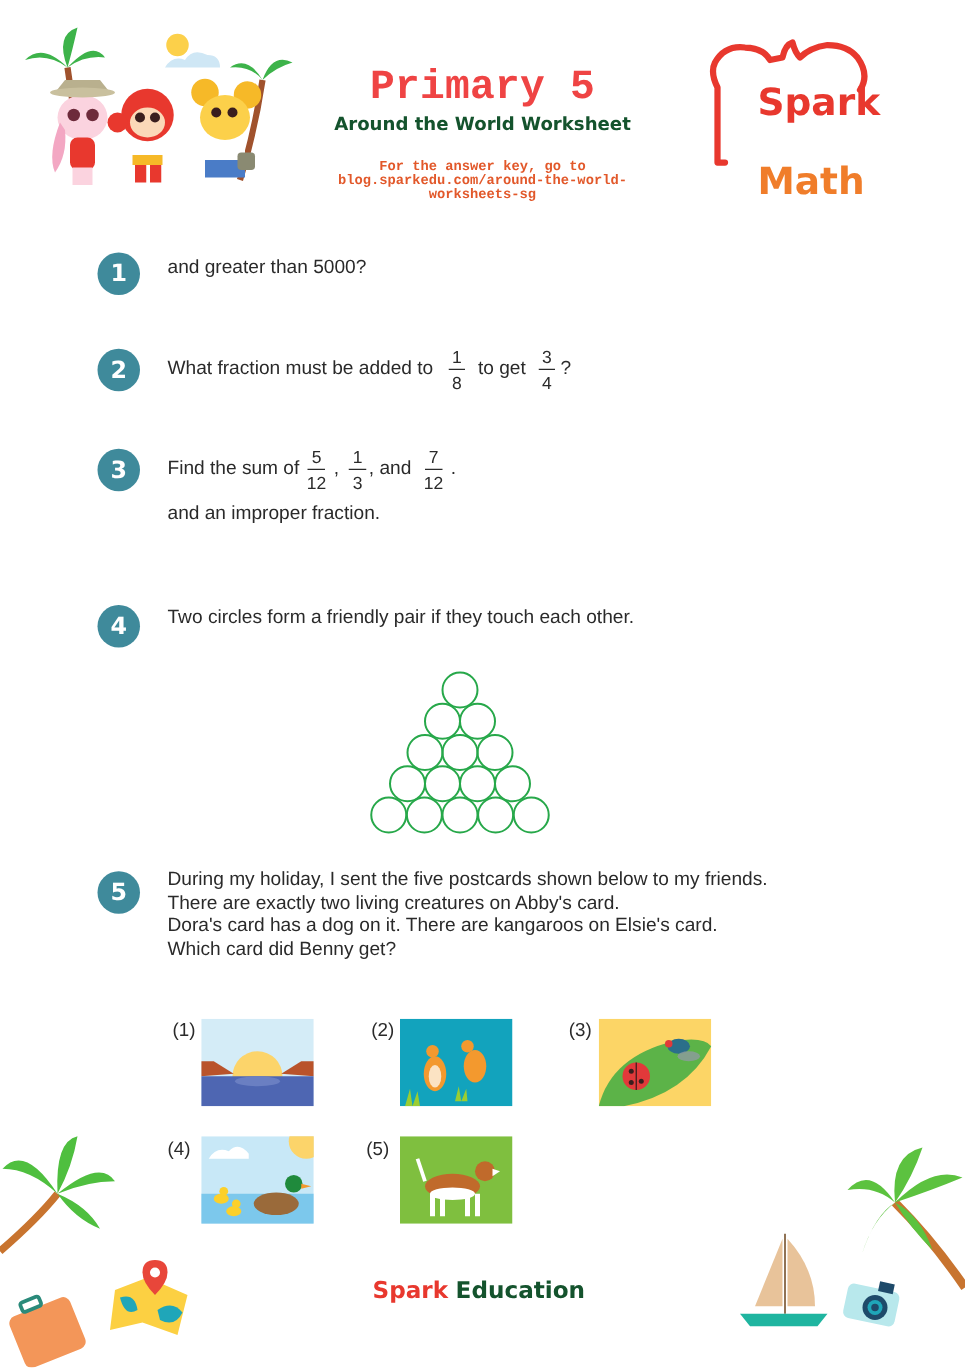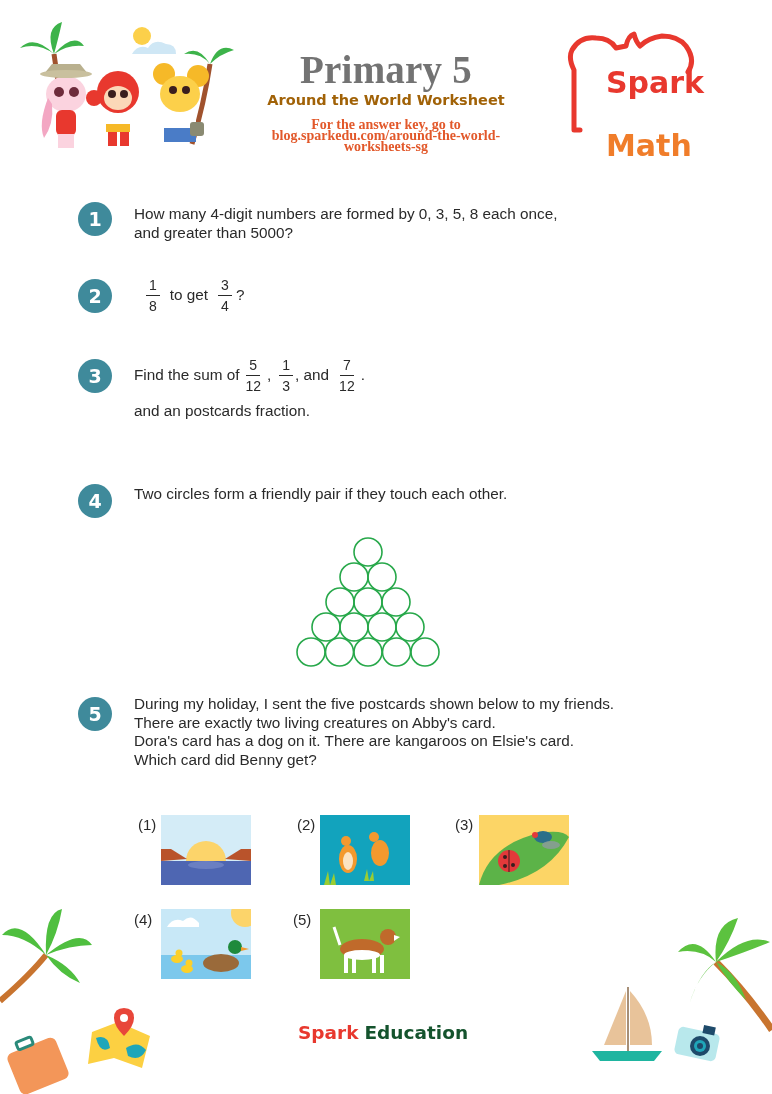--- a/index.html
+++ b/index.html
@@ -1,23 +1,23 @@
 <!DOCTYPE html>
 <html><head>
 <meta charset="utf-8">
 <style>
   * { box-sizing: border-box; margin: 0; padding: 0; }
   html, body { width: 772px; height: 1094px; background: #ffffff; overflow: hidden; }
   body { position: relative; font-family: "Liberation Sans", "DejaVu Sans", sans-serif; color: #2a2a2a; }
 
   
   .header-center { position: absolute; left: 240px; top: 52px; width: 292px; text-align: center; }
-  .title { font-family: Liberation Serif, serif; font-weight: bold; font-size: 39px; color: #737373; letter-spacing: 0.2px; line-height: 36px; }
-  .subtitle { font-family: "DejaVu Sans", sans-serif; font-weight: bold; font-size: 14.5px; color: #a16207; margin-top: 3px; line-height: 18px; }
-  .answer-note { font-family: Liberation Serif, serif; font-weight: bold; font-size: 14px; color: #e2582a; margin-top: 10px; line-height: 11px; }
+  .title { font-family: Liberation Mono, monospace; font-weight: bold; font-size: 33px; color: #ef4444; letter-spacing: 0.2px; line-height: 36px; }
+  .subtitle { font-family: "DejaVu Sans", sans-serif; font-weight: bold; font-size: 14.5px; color: #14532d; margin-top: 3px; line-height: 18px; }
+  .answer-note { font-family: Liberation Mono, monospace; font-weight: bold; font-size: 11px; color: #e2582a; margin-top: 20px; line-height: 11px; }
 
   .mascots { position: absolute; left: 14px; top: 14px; width: 222px; height: 142px; }
   .logo { position: absolute; left: 566px; top: 28px; width: 146px; height: 112px; }
 
   
   .q { position: absolute; left: 78px; }
   .q-num { position: absolute; left: 0; width: 34px; height: 34px; border-radius: 50%; background: #3f8a9b; color: #fff;
            font-family: "DejaVu Sans", sans-serif; font-weight: bold; font-size: 19px; display: flex; align-items: center; justify-content: center; }
   .q-text { position: absolute; left: 56px; font-size: 15.3px; line-height: 18.5px; color: #2a2a2a; white-space: nowrap; }
   .line { display: block; }
@@ -93,28 +93,28 @@
   <svg width="146" height="112" viewBox="0 0 146 112" style="position:absolute;left:0;top:0">
     <path d="M14 102 L8 102 L8 42 Q2 30 6 22 Q14 8 30 10 Q44 10 50 20 L60 18 Q62 8 68 6 Q70 14 74 18 Q82 10 96 8 Q112 8 120 18 Q130 32 122 44" stroke="#e8382e" stroke-width="5" fill="none" stroke-linecap="round" stroke-linejoin="round"></path>
   </svg>
   <div style="position:absolute;left:40px;top:38px;font-family:'DejaVu Sans',sans-serif;font-weight:bold;font-size:30px;color:#e8382e;line-height:34px;">Spark</div>
   <div style="position:absolute;left:40px;top:72px;font-family:'DejaVu Sans',sans-serif;font-weight:bold;font-size:30px;color:#f07d2a;line-height:34px;margin-top:29px;">Math</div>
 </div>
 
 <div class="q" style="top:202px;">
   <div class="q-num" style="top:0;">1</div>
   <div class="q-text" style="top:3px;">
-    <span class="line">How many 4-digit numbers are formed by 0, 3, 5, 8 each once,</span>
     <span class="line">and greater than 5000?</span>
   </div>
 </div>
 
 <div class="q" style="top:279px;">
   <div class="q-num" style="top:0;">2</div>
   <div class="q-text inline-row" style="top:-2px;">
+    <span>What fraction must be added to</span>
     <span class="frac" style="margin-left:12px;margin-right:10px;">
       <span class="num">1</span>
       <span class="den">8</span>
     </span>
     <span>to get</span>
     <span class="frac" style="margin-left:10px;margin-right:4px;">
       <span class="num">3</span>
       <span class="den">4</span>
     </span>
     <span>?</span>
@@ -135,21 +135,21 @@
       <span class="den">3</span>
     </span>
     <span>, and</span>
     <span class="frac" style="margin-left:10px;margin-right:6px;">
       <span class="num">7</span>
       <span class="den">12</span>
     </span>
     <span>.</span>
   </div>
   <div class="q-text" style="top:43px;">
-    <span class="line">and an postcards fraction.</span>
+    <span class="line">and an improper fraction.</span>
   </div>
 </div>
 
 <div class="q" style="top:484px;">
   <div class="q-num" style="top:0;">4</div>
   <div class="q-text" style="top:1px;">
     <span class="line">Two circles form a friendly pair if they touch each other.</span>
   </div>
 </div>
 

